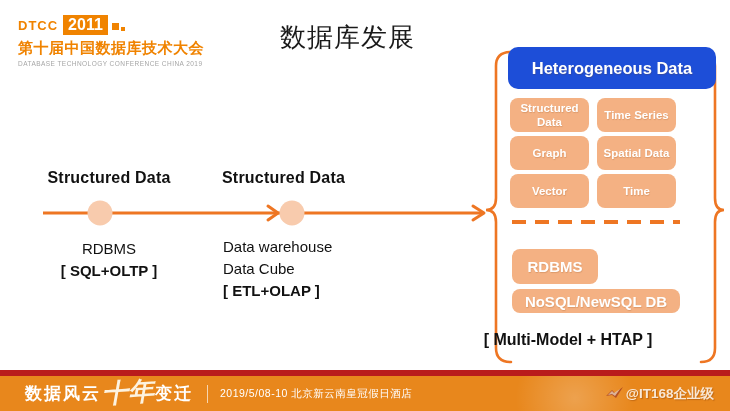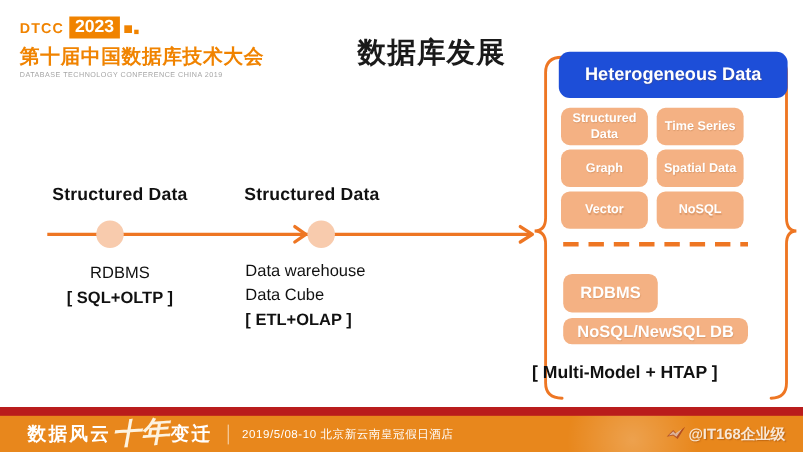--- a/index.html
+++ b/index.html
@@ -10,25 +10,25 @@
   }
   
   .logo{position:absolute;left:18px;top:13px;}
   .logo-row1{display:flex;align-items:center;height:24px;}
   .logo-brand{color:#F08300;font-weight:bold;font-size:13px;letter-spacing:1px;line-height:1;}
   .logo-year{background:#F08300;color:#ffffff;font-weight:bold;font-size:16px;
     padding:1px 5px 2px;margin-left:5px;line-height:1.1;}
   .logo-pixels{position:relative;width:16px;height:18px;margin-left:3px;display:inline-block;}
   .logo-pixels .px1{position:absolute;left:1px;top:7px;width:7px;height:7px;background:#F08300;}
   .logo-pixels .px2{position:absolute;left:10px;top:11px;width:4px;height:4px;background:#F08300;}
-  .logo-cn{color:#F08300;font-weight:bold;font-size:18px;letter-spacing:0.5px;margin-top:2px;white-space:nowrap;}
+  .logo-cn{color:#F08300;font-weight:bold;font-size:15px;letter-spacing:0.5px;margin-top:2px;white-space:nowrap;}
   .logo-en{color:#A6A6A6;font-size:6.5px;letter-spacing:0.45px;margin-top:2px;white-space:nowrap;}
   
-  .title{position:absolute;left:280px;top:30px;width:180px;margin:0;
-    font-size:26px;font-weight:700;color:#1a1a1a;text-align:right;letter-spacing:1px;}
+  .title{position:absolute;left:280px;top:20px;width:180px;margin:0;
+    font-size:26px;font-weight:400;color:#1a1a1a;text-align:left;letter-spacing:1px;}
   
   .overlay{position:absolute;left:0;top:0;width:730px;height:411px;pointer-events:none;}
   
   .m-heading{position:absolute;font-weight:bold;font-size:16px;color:#111;letter-spacing:0.2px;white-space:nowrap;}
   .m1-heading{left:30px;top:169px;width:158px;text-align:center;}
   .m2-heading{left:222px;top:169px;}
   .m-body{position:absolute;font-size:15px;color:#111;line-height:22px;}
   .m1-body{left:30px;top:238px;width:158px;text-align:center;}
   .m2-body{left:223px;top:236px;text-align:left;}
   .m-tag{font-weight:bold;}
@@ -44,21 +44,21 @@
     padding:1px 3px;box-sizing:border-box;text-shadow:0.5px 1px 1px rgba(120,60,10,0.2);}
   .engine-box{position:absolute;background:#F4B183;border-radius:8px;color:#ffffff;
     font-size:15px;font-weight:600;display:flex;align-items:center;justify-content:center;
     text-shadow:0.5px 1px 1px rgba(120,60,10,0.2);white-space:nowrap;}
   .engine-1{left:512px;top:249px;width:86px;height:35px;}
   .engine-2{left:512px;top:289px;width:168px;height:24px;}
   .panel-tag{position:absolute;left:468px;top:331px;width:200px;text-align:center;
     font-size:16px;font-weight:bold;color:#111;white-space:nowrap;}
   
   .footer{position:absolute;left:0;bottom:0;width:730px;height:41px;background:#E8871C;
-    border-top:8px solid #b91c1c;box-sizing:border-box;display:flex;align-items:center;
+    border-top:6px solid #b91c1c;box-sizing:border-box;display:flex;align-items:center;
     padding-left:25px;overflow:hidden;}
   .footer-circle{position:absolute;left:515px;top:-38px;width:120px;height:120px;border-radius:50%;
     background:radial-gradient(circle,rgba(255,255,255,0.22) 0%,rgba(255,255,255,0.08) 45%,rgba(255,255,255,0) 70%);}
   .f-brand,.f-suffix{color:#ffffff;font-weight:bold;font-size:17px;letter-spacing:2px;white-space:nowrap;}
   .f-anniv{color:#FDF3E0;font-weight:bold;font-style:italic;font-size:26px;line-height:1;
     margin:0 1px;transform:rotate(-4deg) translateY(-1px);display:inline-block;
     font-family:"Liberation Serif",serif;white-space:nowrap;}
   .f-divider{width:1px;height:18px;background:rgba(255,255,255,0.65);margin:0 12px 0 14px;}
   .f-event{color:#ffffff;font-size:10.5px;letter-spacing:0.5px;white-space:nowrap;}
   .f-watermark{margin-left:auto;margin-right:16px;display:flex;align-items:center;gap:3px;
@@ -84,21 +84,21 @@
     <path d="M511,52 Q496,52 496,66 L496,198 Q496,210 486,210 Q496,210 496,222 L496,348 Q496,362 511,362" fill="none" stroke="#EE7623" stroke-width="2.6" stroke-linecap="round"></path>
 
     <path d="M701,52 Q715,52 715,66 L715,198 Q715,210 724,210 Q715,210 715,222 L715,348 Q715,362 701,362" fill="none" stroke="#EE7623" stroke-width="2.6" stroke-linecap="round"></path>
 
     <line x1="512" y1="222" x2="680" y2="222" stroke="#EE7623" stroke-width="4" stroke-dasharray="14 9"></line>
   </svg>
 
   <header class="logo">
     <div class="logo-row1">
       <span class="logo-brand">DTCC</span>
-      <span class="logo-year">2023</span>
+      <span class="logo-year">2011</span>
       <span class="logo-pixels">
           <i class="px1"></i>
           <i class="px2"></i>
         </span>
     </div>
     <div class="logo-cn">第十届中国数据库技术大会</div>
     <div class="logo-en">DATABASE TECHNOLOGY CONFERENCE CHINA 2019</div>
   </header>
 
   <h1 class="title">数据库发展</h1>
@@ -118,21 +118,21 @@
   </div>
 
   <section>
     <div class="panel-header">Heterogeneous Data</div>
     <div class="type-grid">
       <div class="type-box">Structured Data</div>
       <div class="type-box">Time Series</div>
       <div class="type-box">Graph</div>
       <div class="type-box">Spatial Data</div>
       <div class="type-box">Vector</div>
-      <div class="type-box">NoSQL</div>
+      <div class="type-box">Time</div>
     </div>
     <div class="engine-box engine-1">RDBMS</div>
     <div class="engine-box engine-2">NoSQL/NewSQL DB</div>
     <div class="panel-tag">[ Multi-Model + HTAP ]</div>
   </section>
 
   <footer class="footer">
     <div class="footer-circle"></div>
     <span class="f-brand">数据风云</span>
     <span class="f-anniv">十年</span>

